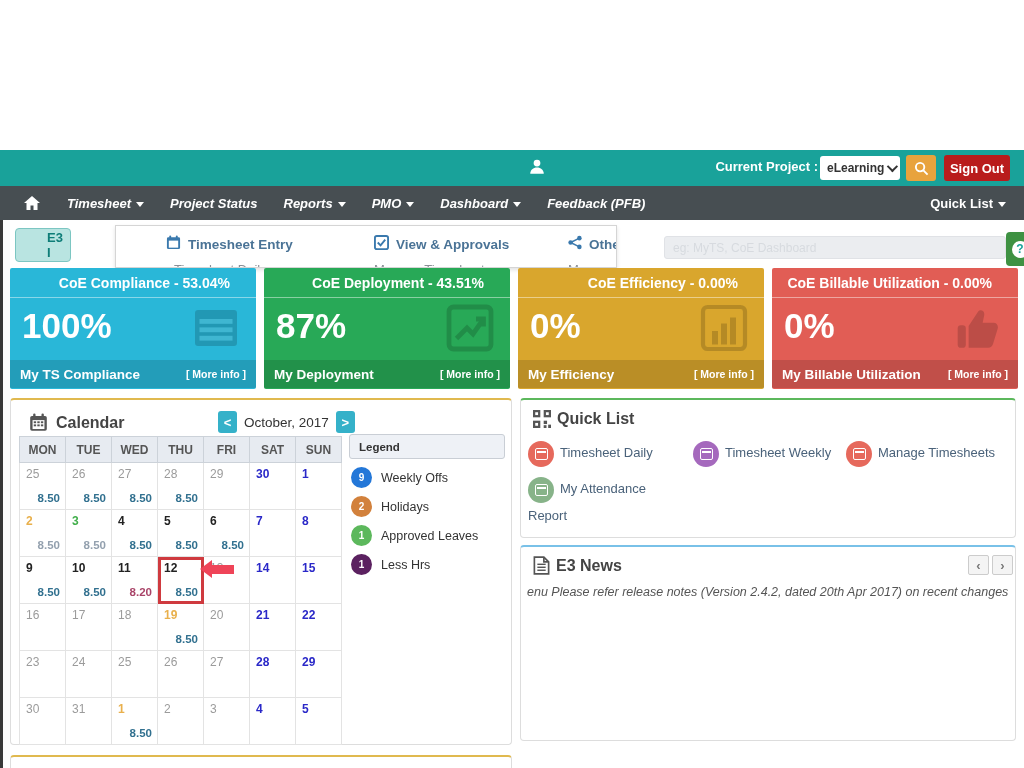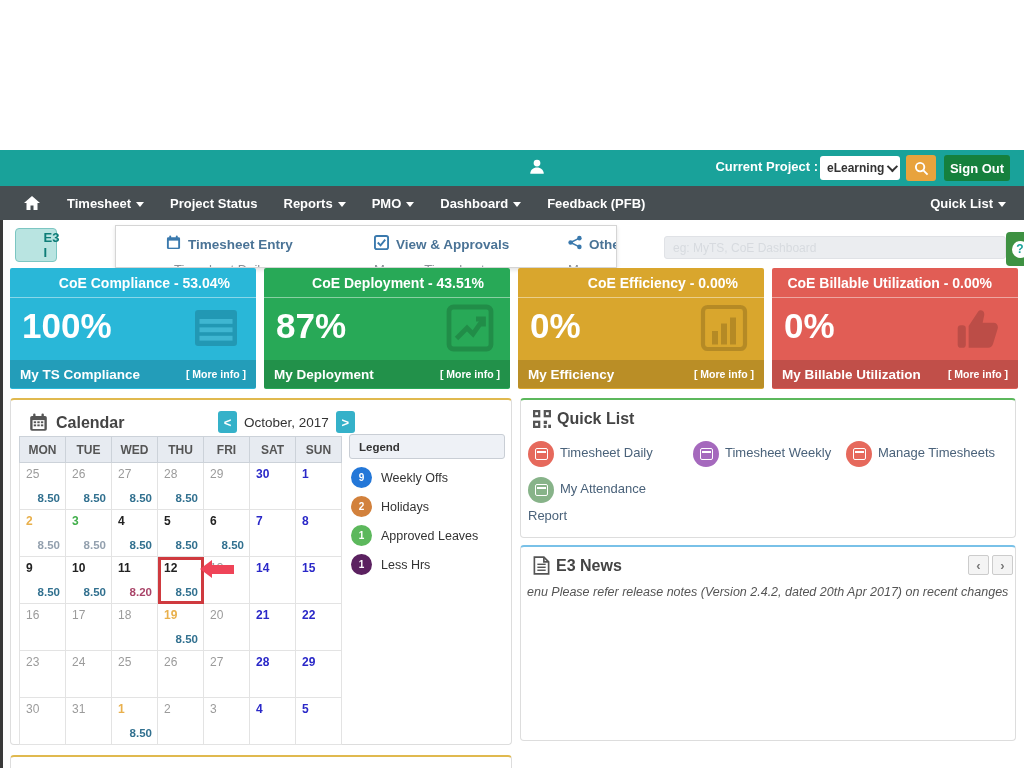--- a/index.html
+++ b/index.html
@@ -14,31 +14,31 @@
   #topbar { left:0; top:150px; width:1024px; height:36px; background:#19a29a; }
   #logo { left:9px; top:2px; height:32px; background:#0c7a74; display:flex; align-items:center; padding:0 8px; color:#fff; }
   #logo .e3 { font-size:22px; font-weight:bold; letter-spacing:1px; margin-right:7px; }
   #logo .sep { width:1px; height:24px; background:#bfe3e1; margin-right:6px; }
   #logo .lines { font-size:6.5px; font-weight:bold; letter-spacing:.5px; line-height:8px; }
   #user-icon { left:528px; top:8px; color:#fff; }
   #cur-proj { right:206px; top:9px; color:#fff; font-weight:bold; font-size:13px; }
   #proj-select { right:124px; top:6px; width:80px; height:24px; background:#fff; border-radius:3px; font-size:12px; font-weight:bold; color:#333; display:flex; align-items:center; justify-content:space-between; padding:0 5px 0 7px; }
   #proj-select .chev { width:8px; height:8px; border-right:2px solid #333; border-bottom:2px solid #333; transform:rotate(45deg) translateY(-2px); }
   #search-btn { right:88px; top:5px; width:30px; height:26px; background:#e8a33d; border-radius:3px; display:flex; align-items:center; justify-content:center; color:#fff; }
-  #signout-btn { right:14px; top:5px; width:66px; height:26px; background:#15803d; border-radius:3px; color:#fff; font-size:13px; font-weight:bold; display:flex; align-items:center; justify-content:center; }
+  #signout-btn { right:14px; top:5px; width:66px; height:26px; background:#b91c1c; border-radius:3px; color:#fff; font-size:13px; font-weight:bold; display:flex; align-items:center; justify-content:center; }
 
   
   #navbar { left:0; top:186px; width:1024px; height:34px; background:#474e52; display:flex; align-items:center; color:#fff; font-size:13px; font-weight:bold; }
   #navbar .home { margin:0 14px 0 24px; display:flex; }
   .nav-item { padding:0 13px; display:flex; align-items:center; gap:5px; cursor:pointer; }
   .caret { width:0; height:0; border-left:4px solid transparent; border-right:4px solid transparent; border-top:5px solid #fff; margin-top:2px; }
   #nav-right { margin-left:auto; padding-right:18px; display:flex; align-items:center; gap:5px; }
 
   
-  #e3-badge { left:15px; top:228px; width:42px; height:34px; background:#b9e4e1; border:1px solid #7cc6c2; border-radius:4px; color:#0e7d78; font-weight:bold; font-size:13px; display:flex; align-items:center; justify-content:center;padding-left:31px; }
+  #e3-badge { left:15px; top:228px; width:56px; height:34px; background:#b9e4e1; border:1px solid #7cc6c2; border-radius:4px; color:#0e7d78; font-weight:bold; font-size:13px; display:flex; align-items:center; justify-content:center;padding-left:31px; }
   #menu-panel { left:115px; top:225px; width:502px; height:43px; background:#fff; border:1px solid #d5d5d5; box-shadow:0 2px 4px rgba(0,0,0,.12); overflow:hidden; }
   .menu-col { position:absolute; top:9px; display:flex; align-items:center; gap:7px; color:#4a7396; font-size:13.5px; font-weight:bold; }
   .menu-sub { position:absolute; top:36px; color:#8a8f96; font-size:13px; }
   #menu-search { left:664px; top:236px; width:342px; height:23px; background:#ebedf0; border:1px solid #e0e2e6; border-radius:3px; font-size:12px; color:#c7ccd2; padding:0 8px; display:flex; align-items:center; overflow:hidden; white-space:nowrap; }
   #help-btn { left:1006px; top:232px; width:28px; height:34px; background:#3e9142; border-radius:4px; display:flex; align-items:center; justify-content:center; }
   #help-btn .q { width:17px; height:17px; background:#fff; border-radius:50%; color:#19a29a; font-size:12px; font-weight:bold; display:flex; align-items:center; justify-content:center; }
 
   
   .card { position:absolute; top:268px; width:246px; height:121px; color:#fff; border-radius:2px; overflow:hidden; }
   .card-head { height:30px; display:flex; align-items:center; justify-content:flex-end; padding-right:26px; font-size:14px; font-weight:bold; border-bottom:1px solid rgba(255,255,255,.45); }
@@ -126,21 +126,21 @@
       <span>Sign Out</span>
     </div>
   </div>
 
   <div class="abs" id="navbar">
     <span class="home">
       <svg width="16" height="15" viewBox="0 0 16 15" fill="#fff">
           <path d="M8 0 L16 7 H13.5 V14 H9.5 V9.5 H6.5 V14 H2.5 V7 H0 Z"></path>
         </svg>
     </span>
-    <span id="nav-items" style="display: flex;">
+    <span id="nav-items" style="display: flex; font-style: italic;">
         <span class="nav-item">
           <span>Timesheet</span>
           <span class="caret"></span>
         </span>
         <span class="nav-item">
           <span>Project Status</span>
         </span>
         <span class="nav-item">
           <span>Reports</span>
           <span class="caret"></span>

